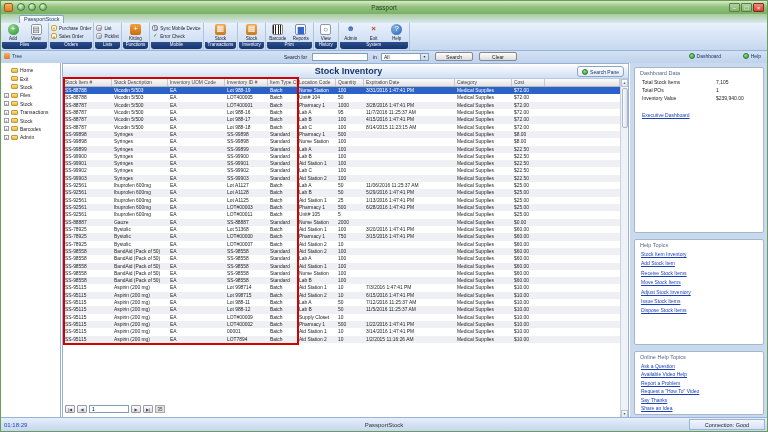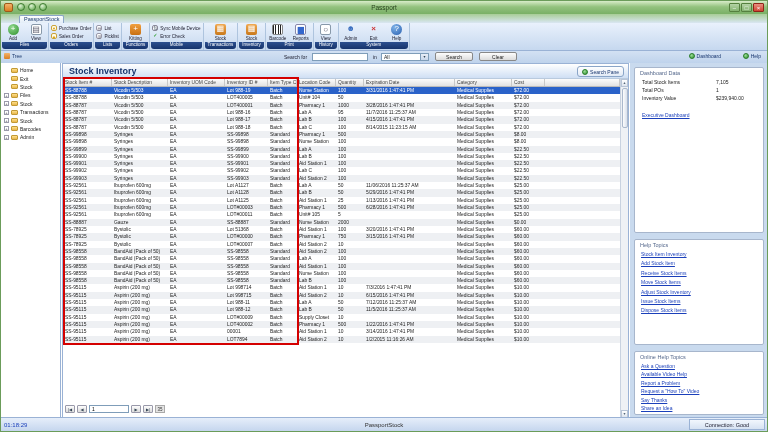--- a/index.html
+++ b/index.html
@@ -60,21 +60,21 @@
   .gdot{width:6px;height:6px;border-radius:50%;background:radial-gradient(circle at 35% 30%,#9fe09b,#2e8f2e);border:1px solid #277d27;}
   
   .treepanel{position:absolute;left:0;top:62px;width:60px;height:356px;background:#fff;border-right:1px solid #9ab2d5;padding-top:3px;}
   .titem{display:flex;align-items:center;height:8.4px;padding-left:3px;gap:2px;}
   .texp{width:5px;height:5px;border:1px solid #99a;background:#fff;font-size:4px;line-height:3.8px;text-align:center;color:#333;flex:none;}
   .texp.none{visibility:hidden;}
   .folder{width:7px;height:5px;background:linear-gradient(#ffe08a,#e8b64c);border:1px solid #c29a35;border-radius:1px;flex:none;}
   .tlbl{font-size:5px;color:#222;white-space:nowrap;}
   
   .mainpanel{position:absolute;left:61px;top:62px;width:567px;height:356px;background:#fff;border:1px solid #9ab2d5;}
-  .mtitle{position:absolute;top:0;left:0;right:0;height:15px;background:linear-gradient(#ffffff,#cfdff4);border-bottom:1px solid #b9cade;}
+  .mtitle{position:absolute;top:0;left:0;right:0;height:15px;background:linear-gradient(#ffffff,#cfdff4);border-bottom:1px solid #b9cade;text-align:center;}
   .mtitle-text{font-size:9px;font-weight:bold;color:#17356e;line-height:15px;padding-left:6px;}
   .searchpane-btn{position:absolute;right:4px;top:2px;height:11px;padding:0 4px;display:flex;align-items:center;gap:2px;background:linear-gradient(#ffffff,#e2eaf6);border:1px solid #8aa5c8;border-radius:3px;font-size:5px;color:#17356e;}
   .grid{position:absolute;left:0;top:15px;right:8px;}
   .ghead{display:flex;height:8px;background:linear-gradient(#fcfcfc,#e2e2e2);border-bottom:1px solid #bbb;}
   .ghead .cell{border-right:1px solid #c8c8c8;color:#444;font-size:4.9px;line-height:8px;}
   .cell{padding-left:2px;overflow:hidden;white-space:nowrap;flex:none;}
   .trow{display:flex;height:7.314px;font-size:4.9px;line-height:7.3px;color:#222;background:#fff;}
   .trow.alt{background:#eef0f3;}
   .trow.sel{background:#2a62c9;color:#fff;}
   .c0{width:49px}.c1{width:56px}.c2{width:57px}.c3{width:43px}.c4{width:29px}.c5{width:39px}.c6{width:28px}.c7{width:91px}.c8{width:57px}.c9{width:33px}.c10{flex:1}

